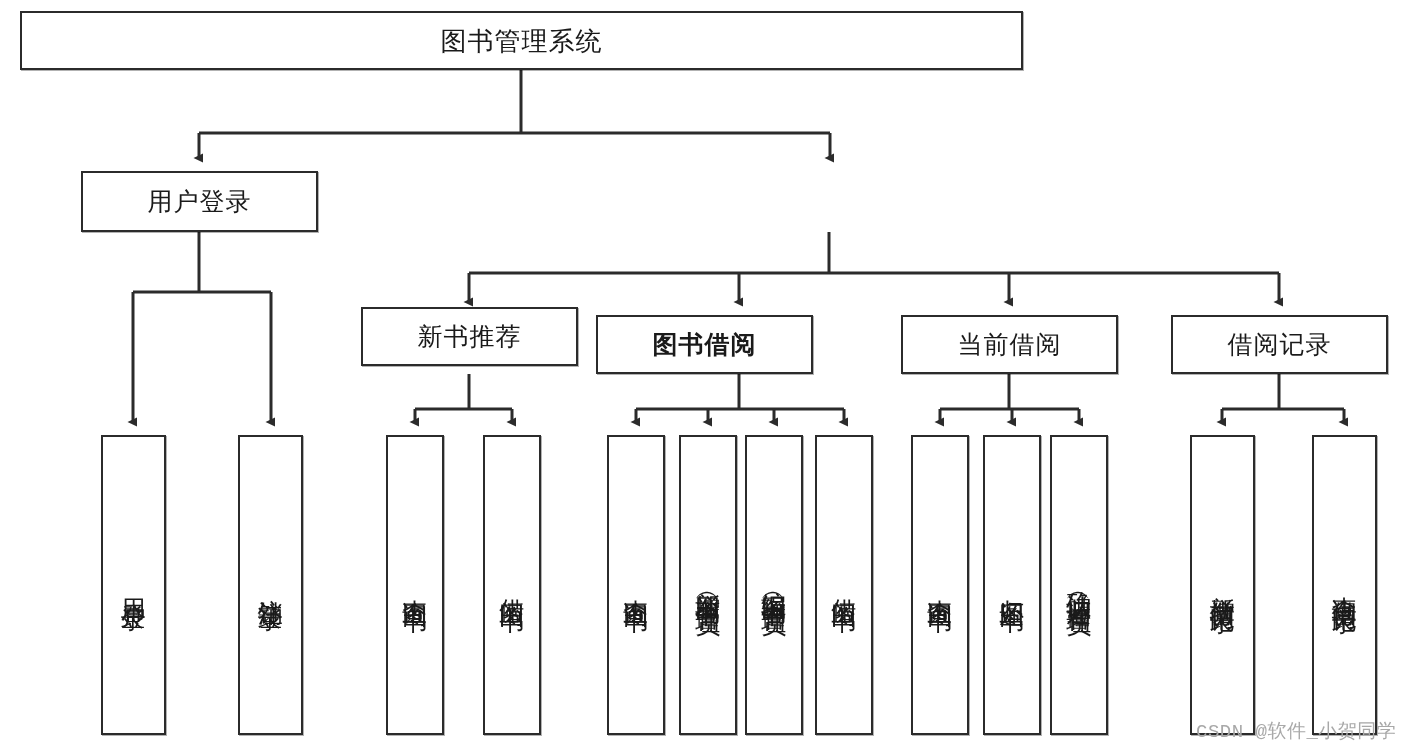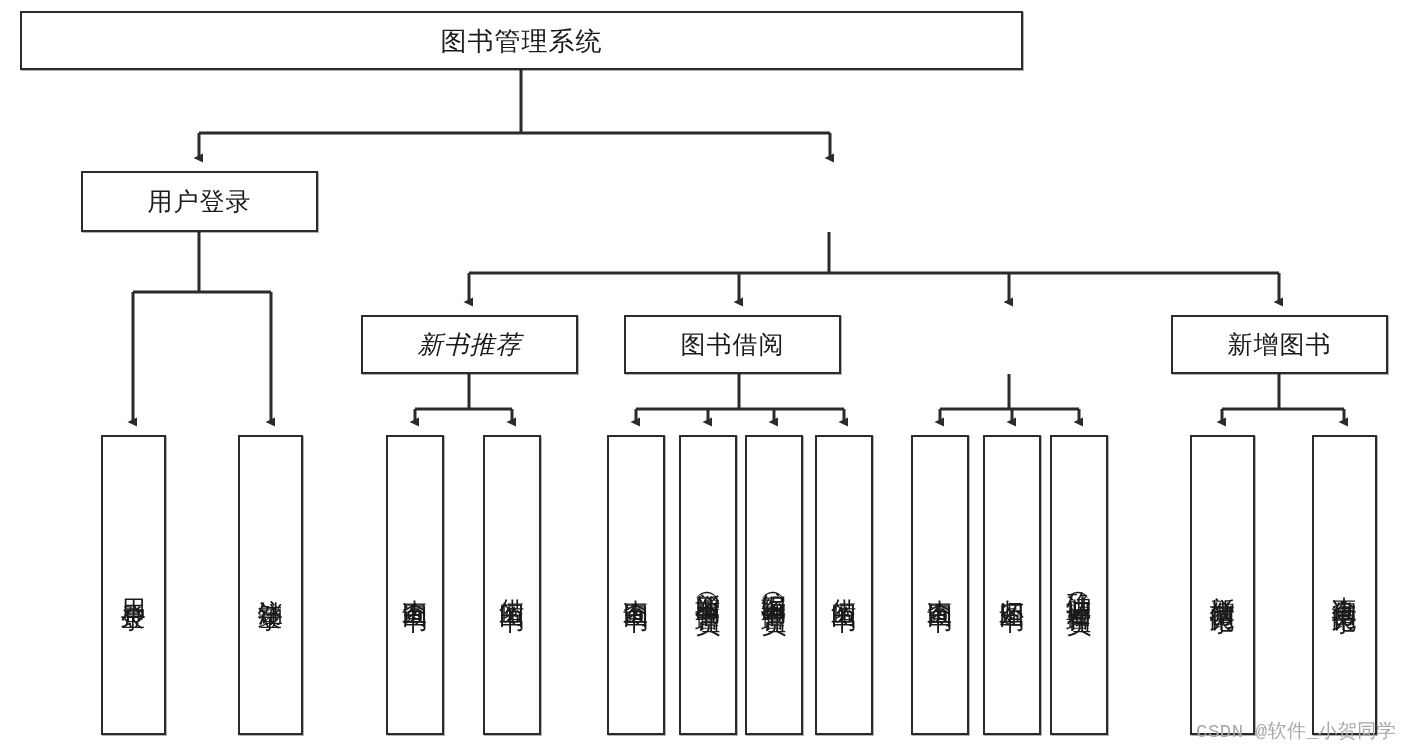--- a/index.html
+++ b/index.html
@@ -94,23 +94,24 @@
       <path d="M1222,409 L1344,409"></path>
       <path d="M1222,409 L1222,422" marker-end="url(#arrow)"></path>
       <path d="M1344,409 L1344,422" marker-end="url(#arrow)"></path>
     </g>
   </svg>
 
   <div class="node h-text root" style="left: 20px; top: 11px; width: 1003px; height: 59px;">图书管理系统</div>
 
   <div class="node h-text" style="left: 81px; top: 171px; width: 237px; height: 61px;">用户登录</div>
 
-  <div class="node h-text" style="left: 361px; top: 315px; width: 217px; height: 59px; font-style: italic;">新书推荐</div>
-  <div class="node h-text" style="left: 624px; top: 315px; width: 217px; height: 59px;">图书借阅</div>
-  <div class="node h-text" style="left: 1171px; top: 315px; width: 217px; height: 59px;">新增图书</div>
+  <div class="node h-text" style="left: 361px; top: 307px; width: 217px; height: 59px;">新书推荐</div>
+  <div class="node h-text" style="left: 596px; top: 315px; width: 217px; height: 59px; font-weight: bold;">图书借阅</div>
+  <div class="node h-text" style="left: 901px; top: 315px; width: 217px; height: 59px;">当前借阅</div>
+  <div class="node h-text" style="left: 1171px; top: 315px; width: 217px; height: 59px;">借阅记录</div>
 
   <div class="node v-text" style="left: 101px; top: 435px; width: 65px; height: 300px;">
     <span class="vlabel">用户登录</span>
   </div>
   <div class="node v-text" style="left: 238px; top: 435px; width: 65px; height: 300px;">
     <span class="vlabel">注销登录</span>
   </div>
   <div class="node v-text" style="left: 386px; top: 435px; width: 58px; height: 300px;">
     <span class="vlabel">查询图书</span>
   </div>

